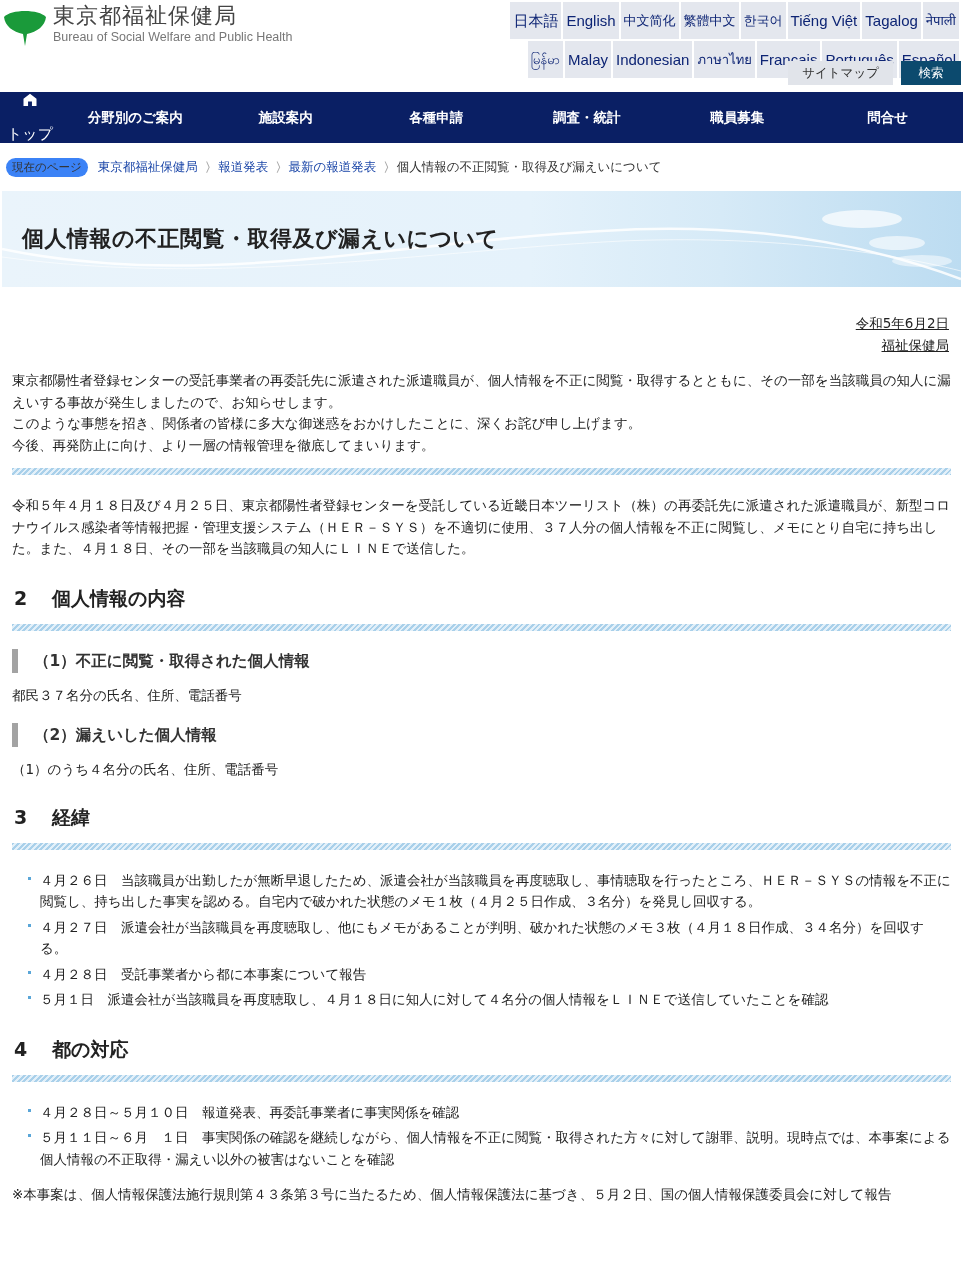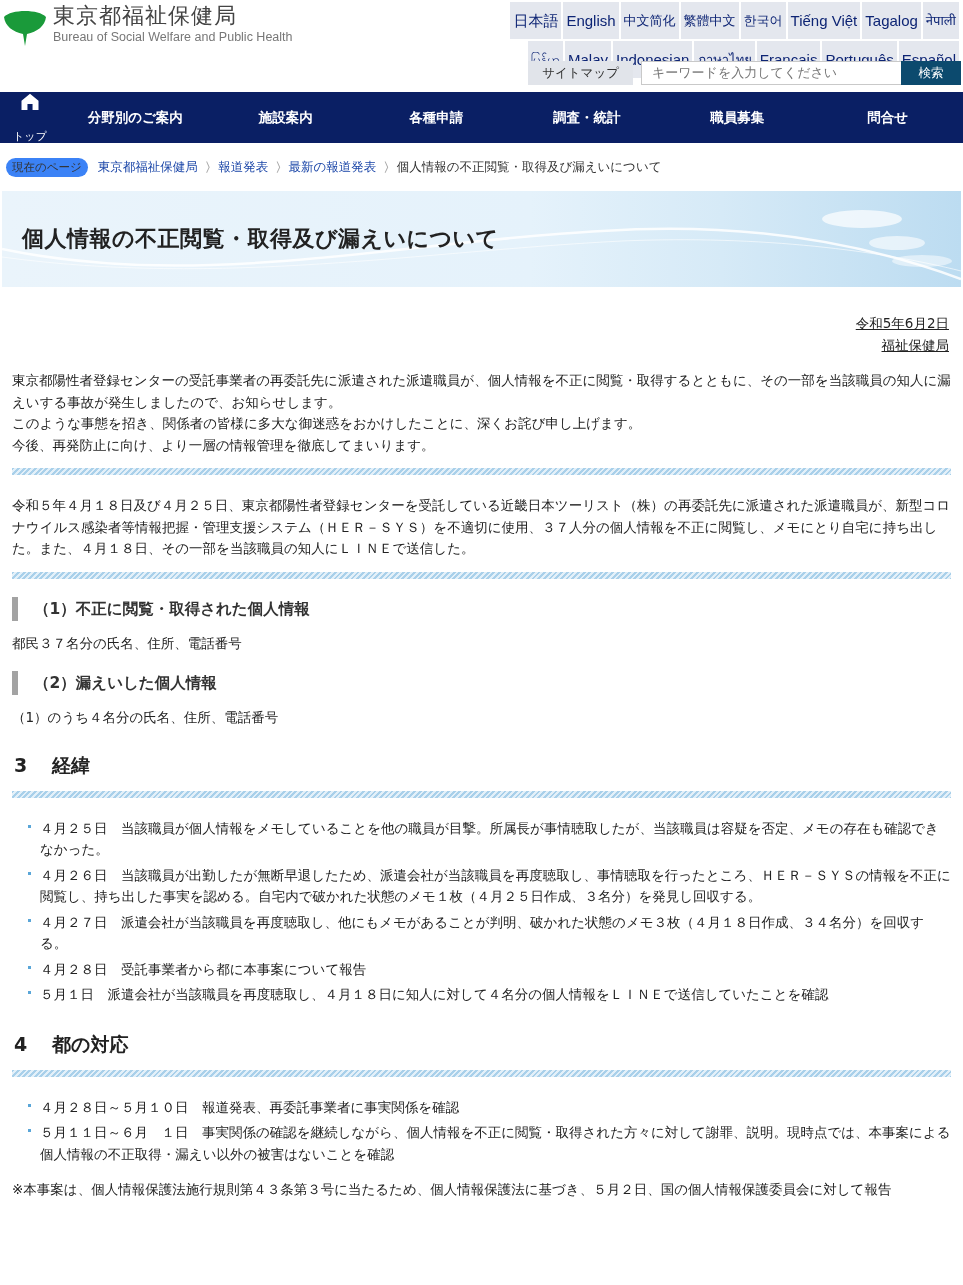--- a/index.html
+++ b/index.html
@@ -21,21 +21,21 @@
 
   .util { position: absolute; right: 2px; top: 55px; display: flex; align-items: center; height: 36px; }
   .sitemap { background: #e1e4ea; color: #333; font-size: 12.5px; padding: 0 14px; line-height: 24px; margin-right: 8px; }
   .search-input { width: 260px; border: 1px solid #c9c9c9; border-right: none; font-size: 13px; padding: 0 10px; color: #999; line-height: 22px; font-family: "DejaVu Sans", sans-serif; background: #fff; }
   .search-btn { background: #0c4a6e; color: #fff; width: 60px; text-align: center; font-size: 12.5px; line-height: 24px; }
 
   
   .nav { background: #0a1f64; height: 51px; display: flex; align-items: center; border-top: 1px solid #0a1f64; }
   .nav-top { width: 60px; height: 51px; display: flex; flex-direction: column; align-items: center; justify-content: center; color: #fff; }
   .nav-top svg { display: block; }
-  .nav-top span { font-size: 11px; margin-top: 19px; }
+  .nav-top span { font-size: 15px; margin-top: 19px; }
   .nav-items { display: flex; flex: 1; }
   .nav-item { color: #fff; font-size: 13.5px; font-weight: bold; text-align: center; flex: 1; }
 
   
   .breadcrumb { display: flex; align-items: center; height: 48px; padding-left: 6px; font-size: 12.5px; }
   .bc-current-label { background: #3b82f6; border-radius: 10px; padding: 2px 6px; color: #333; font-size: 11.5px; margin-right: 10px; }
   .bc-link { color: #1b46a8; }
   .bc-sep { color: #aaa; margin: 0 8px; font-size: 13px; }
   .bc-here { color: #333; }
 
@@ -94,21 +94,20 @@
       <span class="lang">Indonesian</span>
       <span class="lang small">ภาษาไทย</span>
       <span class="lang">Français</span>
       <span class="lang">Português</span>
       <span class="lang">Español</span>
     </div>
   </div>
 
   <div class="util">
     <span class="sitemap">サイトマップ</span>
-    <input class="search-input" type="text" placeholder="キーワードを入力してください" style="">
     <span class="search-btn">検索</span>
   </div>
 </div>
 
 <div class="nav">
   <div class="nav-top">
     <svg width="22" height="20" viewBox="0 0 22 20">
       <path d="M11 1 L21 9 L21 20 L14 20 L14 13 L8 13 L8 20 L1 20 L1 9 Z" fill="#fff"></path>
     </svg>
     <span>トップ</span>
@@ -153,32 +152,34 @@
 
   <div class="intro">
     <div>東京都陽性者登録センターの受託事業者の再委託先に派遣された派遣職員が、個人情報を不正に閲覧・取得するとともに、その一部を当該職員の知人に漏えいする事故が発生しましたので、お知らせします。</div>
     <div>このような事態を招き、関係者の皆様に多大な御迷惑をおかけしたことに、深くお詫び申し上げます。</div>
     <div>今後、再発防止に向け、より一層の情報管理を徹底してまいります。</div>
   </div>
 
   <div class="stripe"></div>
   <div class="para">令和５年４月１８日及び４月２５日、東京都陽性者登録センターを受託している近畿日本ツーリスト（株）の再委託先に派遣された派遣職員が、新型コロナウイルス感染者等情報把握・管理支援システム（ＨＥＲ－ＳＹＳ）を不適切に使用、３７人分の個人情報を不正に閲覧し、メモにとり自宅に持ち出した。また、４月１８日、その一部を当該職員の知人にＬＩＮＥで送信した。</div>
 
+  <div class="h2">
+    <span class="num">2</span><span>個人情報の内容</span>
+  </div>
   <div class="stripe"></div>
   <div class="h3">（1）不正に閲覧・取得された個人情報</div>
   <div class="h3-body">都民３７名分の氏名、住所、電話番号</div>
   <div class="h3">（2）漏えいした個人情報</div>
   <div class="h3-body">（1）のうち４名分の氏名、住所、電話番号</div>
 
   <div class="h2">
     <span class="num">3</span><span>経緯</span>
   </div>
   <div class="stripe"></div>
   <ul class="bullets">
-    <li>４月２５日　当該職員が個人情報をメモしていることを他の職員が目撃。所属長が事情聴取したが、当該職員は容疑を否定、メモの存在も確認できなかった。</li>
     <li>４月２６日　当該職員が出勤したが無断早退したため、派遣会社が当該職員を再度聴取し、事情聴取を行ったところ、ＨＥＲ－ＳＹＳの情報を不正に閲覧し、持ち出した事実を認める。自宅内で破かれた状態のメモ１枚（４月２５日作成、３名分）を発見し回収する。</li>
     <li>４月２７日　派遣会社が当該職員を再度聴取し、他にもメモがあることが判明、破かれた状態のメモ３枚（４月１８日作成、３４名分）を回収する。</li>
     <li>４月２８日　受託事業者から都に本事案について報告</li>
     <li>５月１日　派遣会社が当該職員を再度聴取し、４月１８日に知人に対して４名分の個人情報をＬＩＮＥで送信していたことを確認</li>
   </ul>
 
   <div class="h2">
     <span class="num">4</span><span>都の対応</span>
   </div>
   <div class="stripe"></div>

